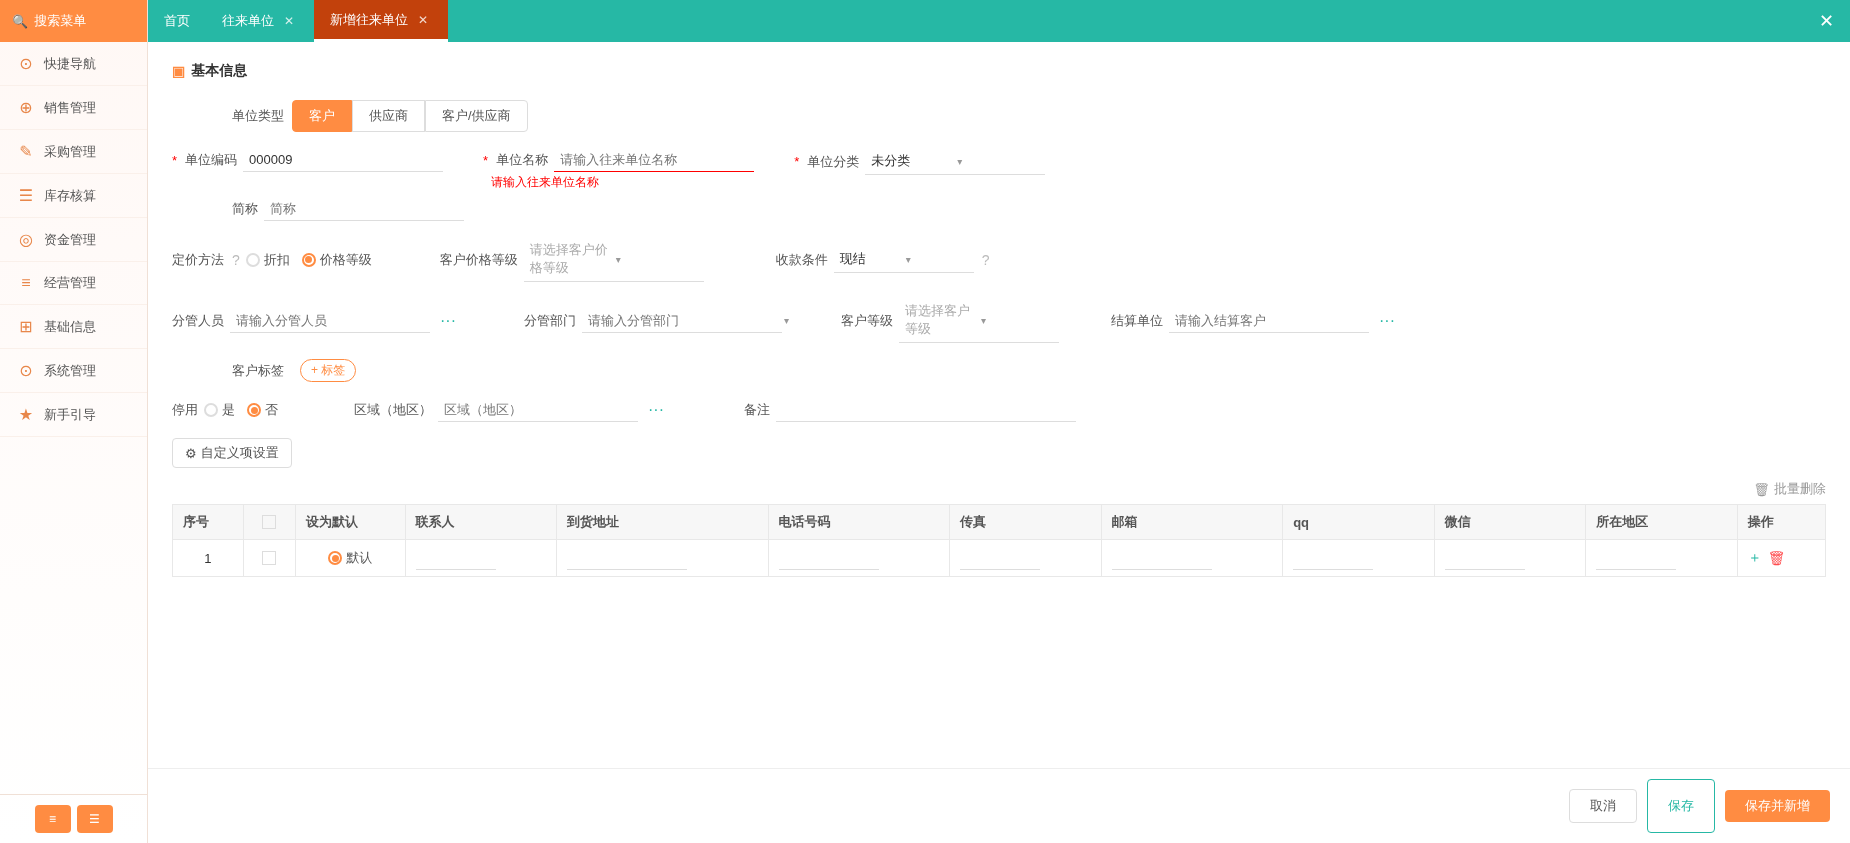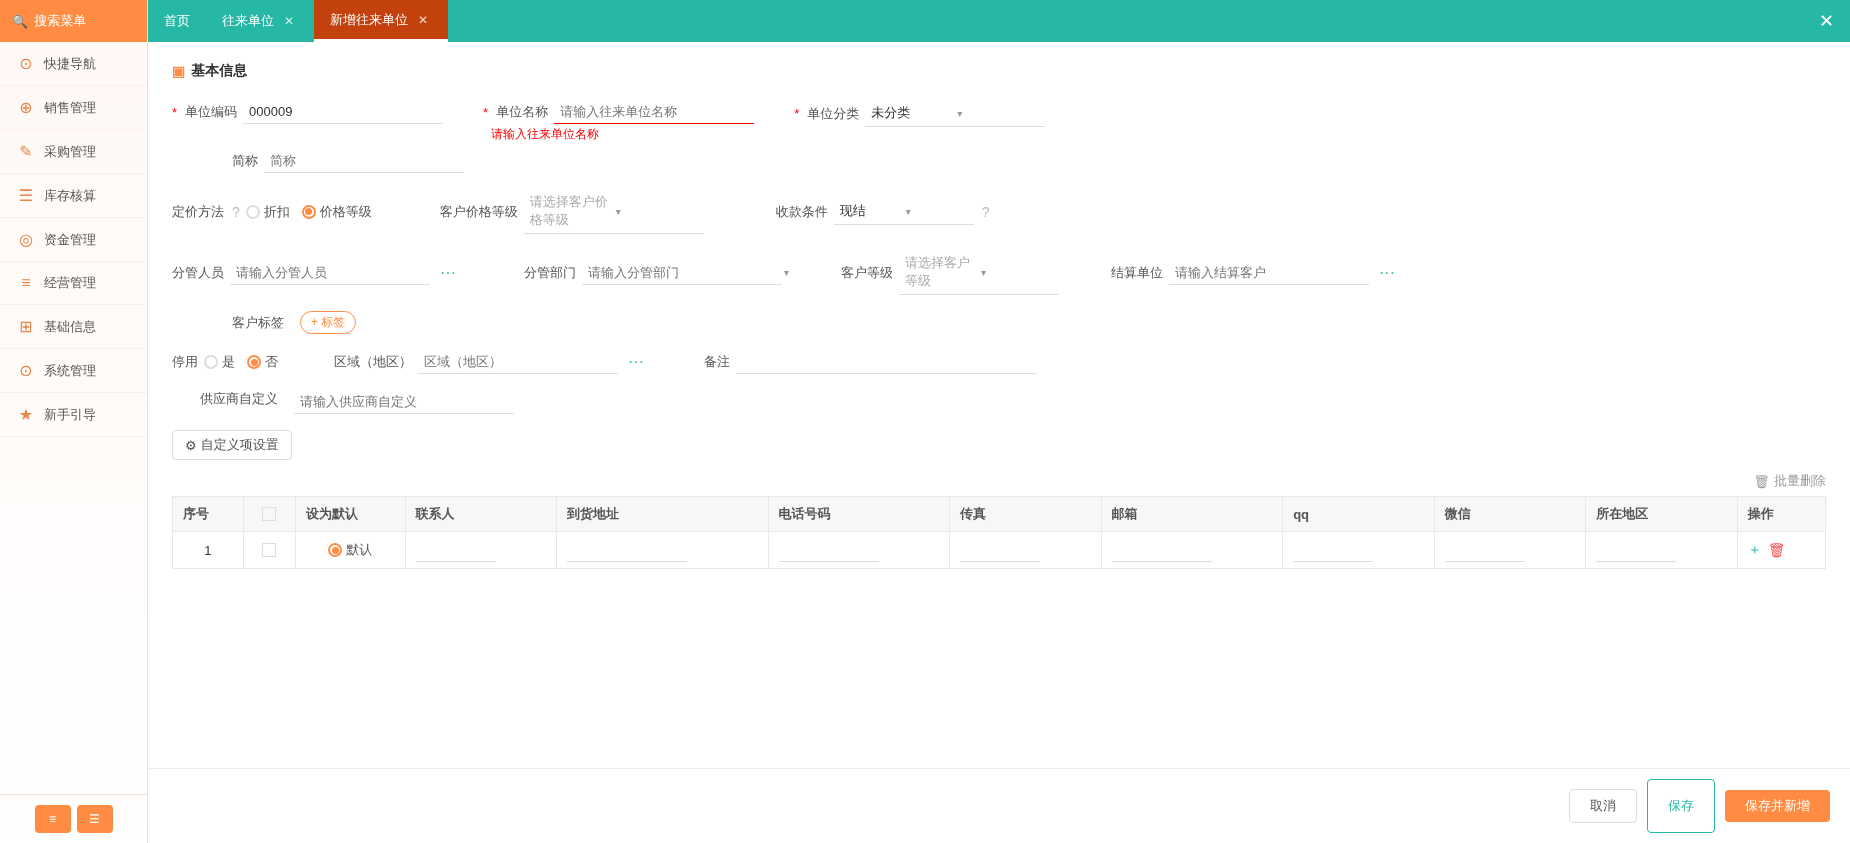--- a/index.html
+++ b/index.html
@@ -384,20 +384,28 @@
     <div class="tab-bar-close">✕</div>
   </div>
 
   <div class="content">
 
     <div class="section-title">
       <span class="section-icon">▣</span>
       <span>基本信息</span>
     </div>
 
+    <div class="form-row" style="align-items:center; margin-left: 60px;">
+      <span class="form-label">单位类型</span>
+      <div class="unit-type-group">
+        <button class="unit-btn active">客户</button>
+        <button class="unit-btn">供应商</button>
+        <button class="unit-btn">客户/供应商</button>
+      </div>
+    </div>
 
     <div class="form-row" style="align-items:flex-start; gap:40px; margin-bottom: 6px;">
 
       <div class="form-group">
         <span class="required-star">*</span>
         <span class="form-label">单位编码</span>
         <input class="form-input form-input-wide" type="text" value="000009" style="">
       </div>
 
       <div class="form-col">
@@ -487,21 +495,21 @@
       </div>
     </div>
 
     <div class="form-row" style="align-items:center;">
       <span class="form-label" style="margin-right:8px; margin-left:60px;">客户标签</span>
       <div class="tag-add">
         <span>+ 标签</span>
       </div>
     </div>
 
-    <div class="form-row" style="gap:16px; align-items:center;">
+    <div class="form-row" style="gap:36px; align-items:center;">
       <div class="form-group">
         <span class="form-label">停用</span>
         <div class="radio-group">
           <div class="radio-item">
             <div class="radio-circle"></div>
             <span>是</span>
           </div>
           <div class="radio-item">
             <div class="radio-circle checked">
               <div class="radio-dot"></div>
@@ -514,24 +522,20 @@
         <span class="form-label">区域（地区）</span>
         <input class="form-input form-input-wide" type="text" placeholder="区域（地区）" style="">
         <span class="more-btn">···</span>
       </div>
       <div class="form-group" style="margin-left: 40px;">
         <span class="form-label">备注</span>
         <input class="form-input" type="text" style="width: 300px;">
       </div>
     </div>
 
-    <div class="form-row" style="margin-left:28px;">
-      <span class="form-label" style="margin-right:8px;">供应商自定义</span>
-      <input class="form-input" type="text" style="width: 220px;" placeholder="请输入供应商自定义">
-    </div>
 
     <button class="custom-settings-btn">
       <span>⚙</span>
       <span>自定义项设置</span>
     </button>
 
     <div class="batch-delete-btn">
       <span>🗑</span>
       <span>批量删除</span>
     </div>

